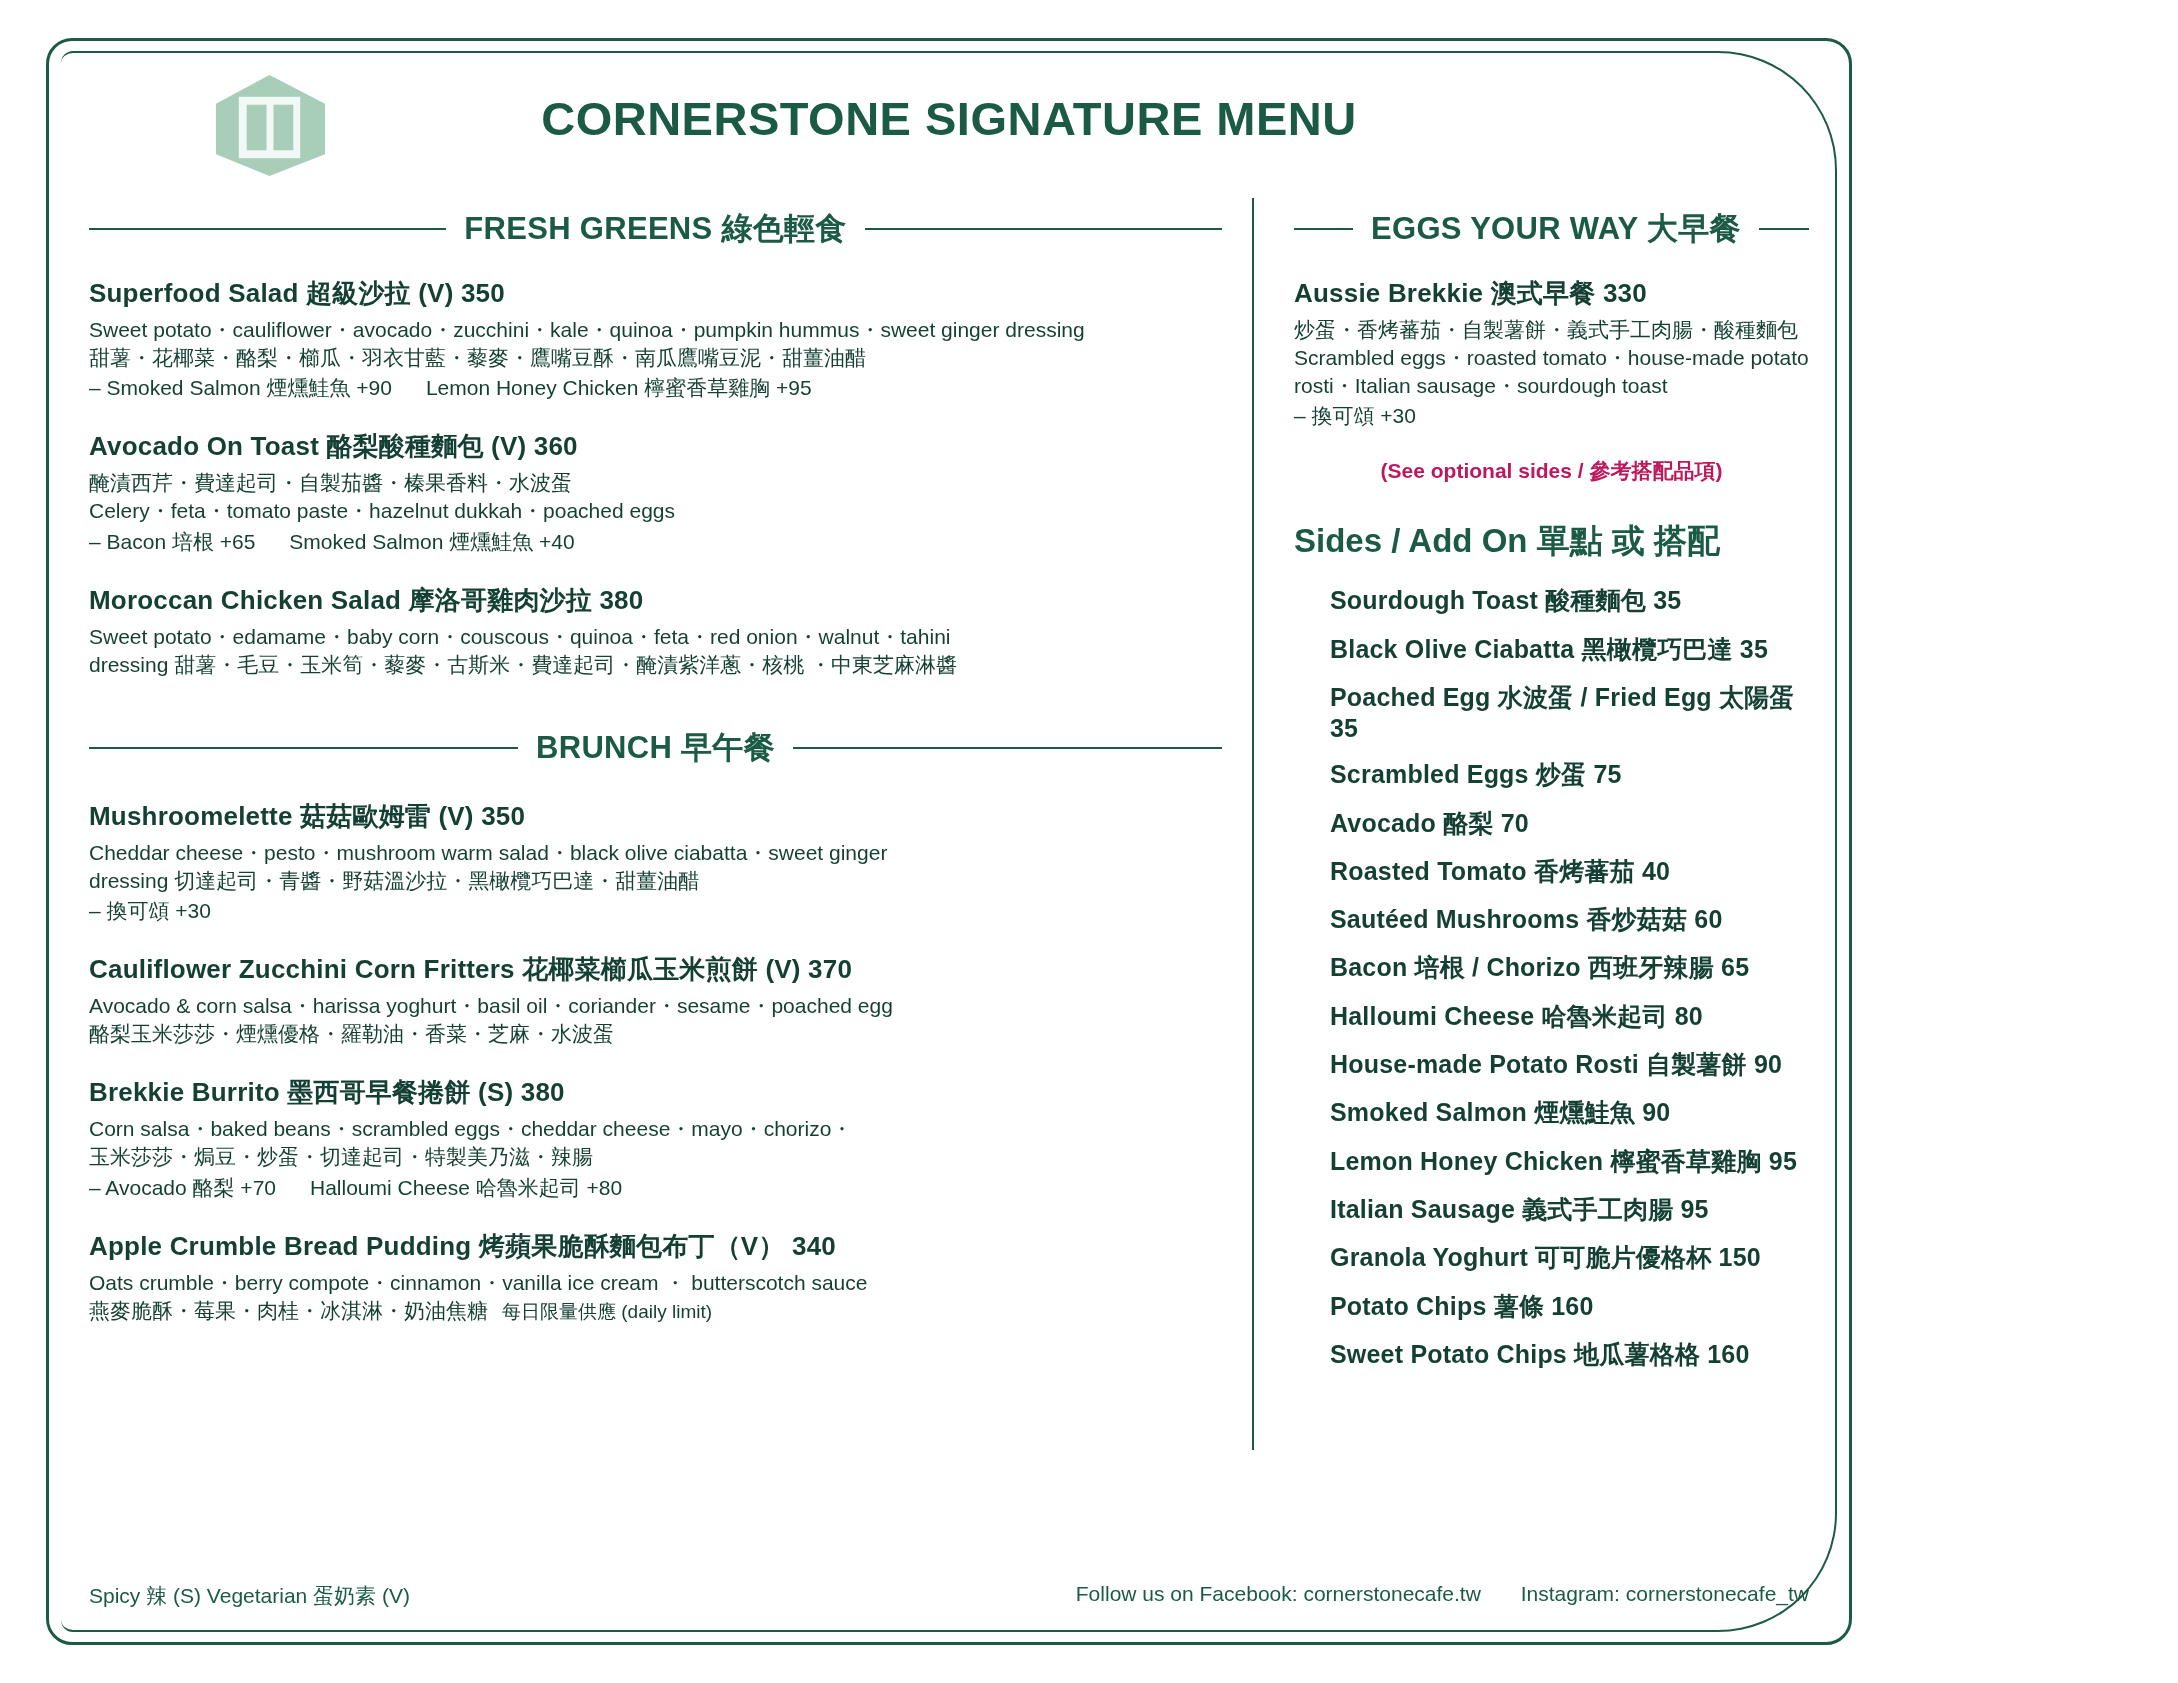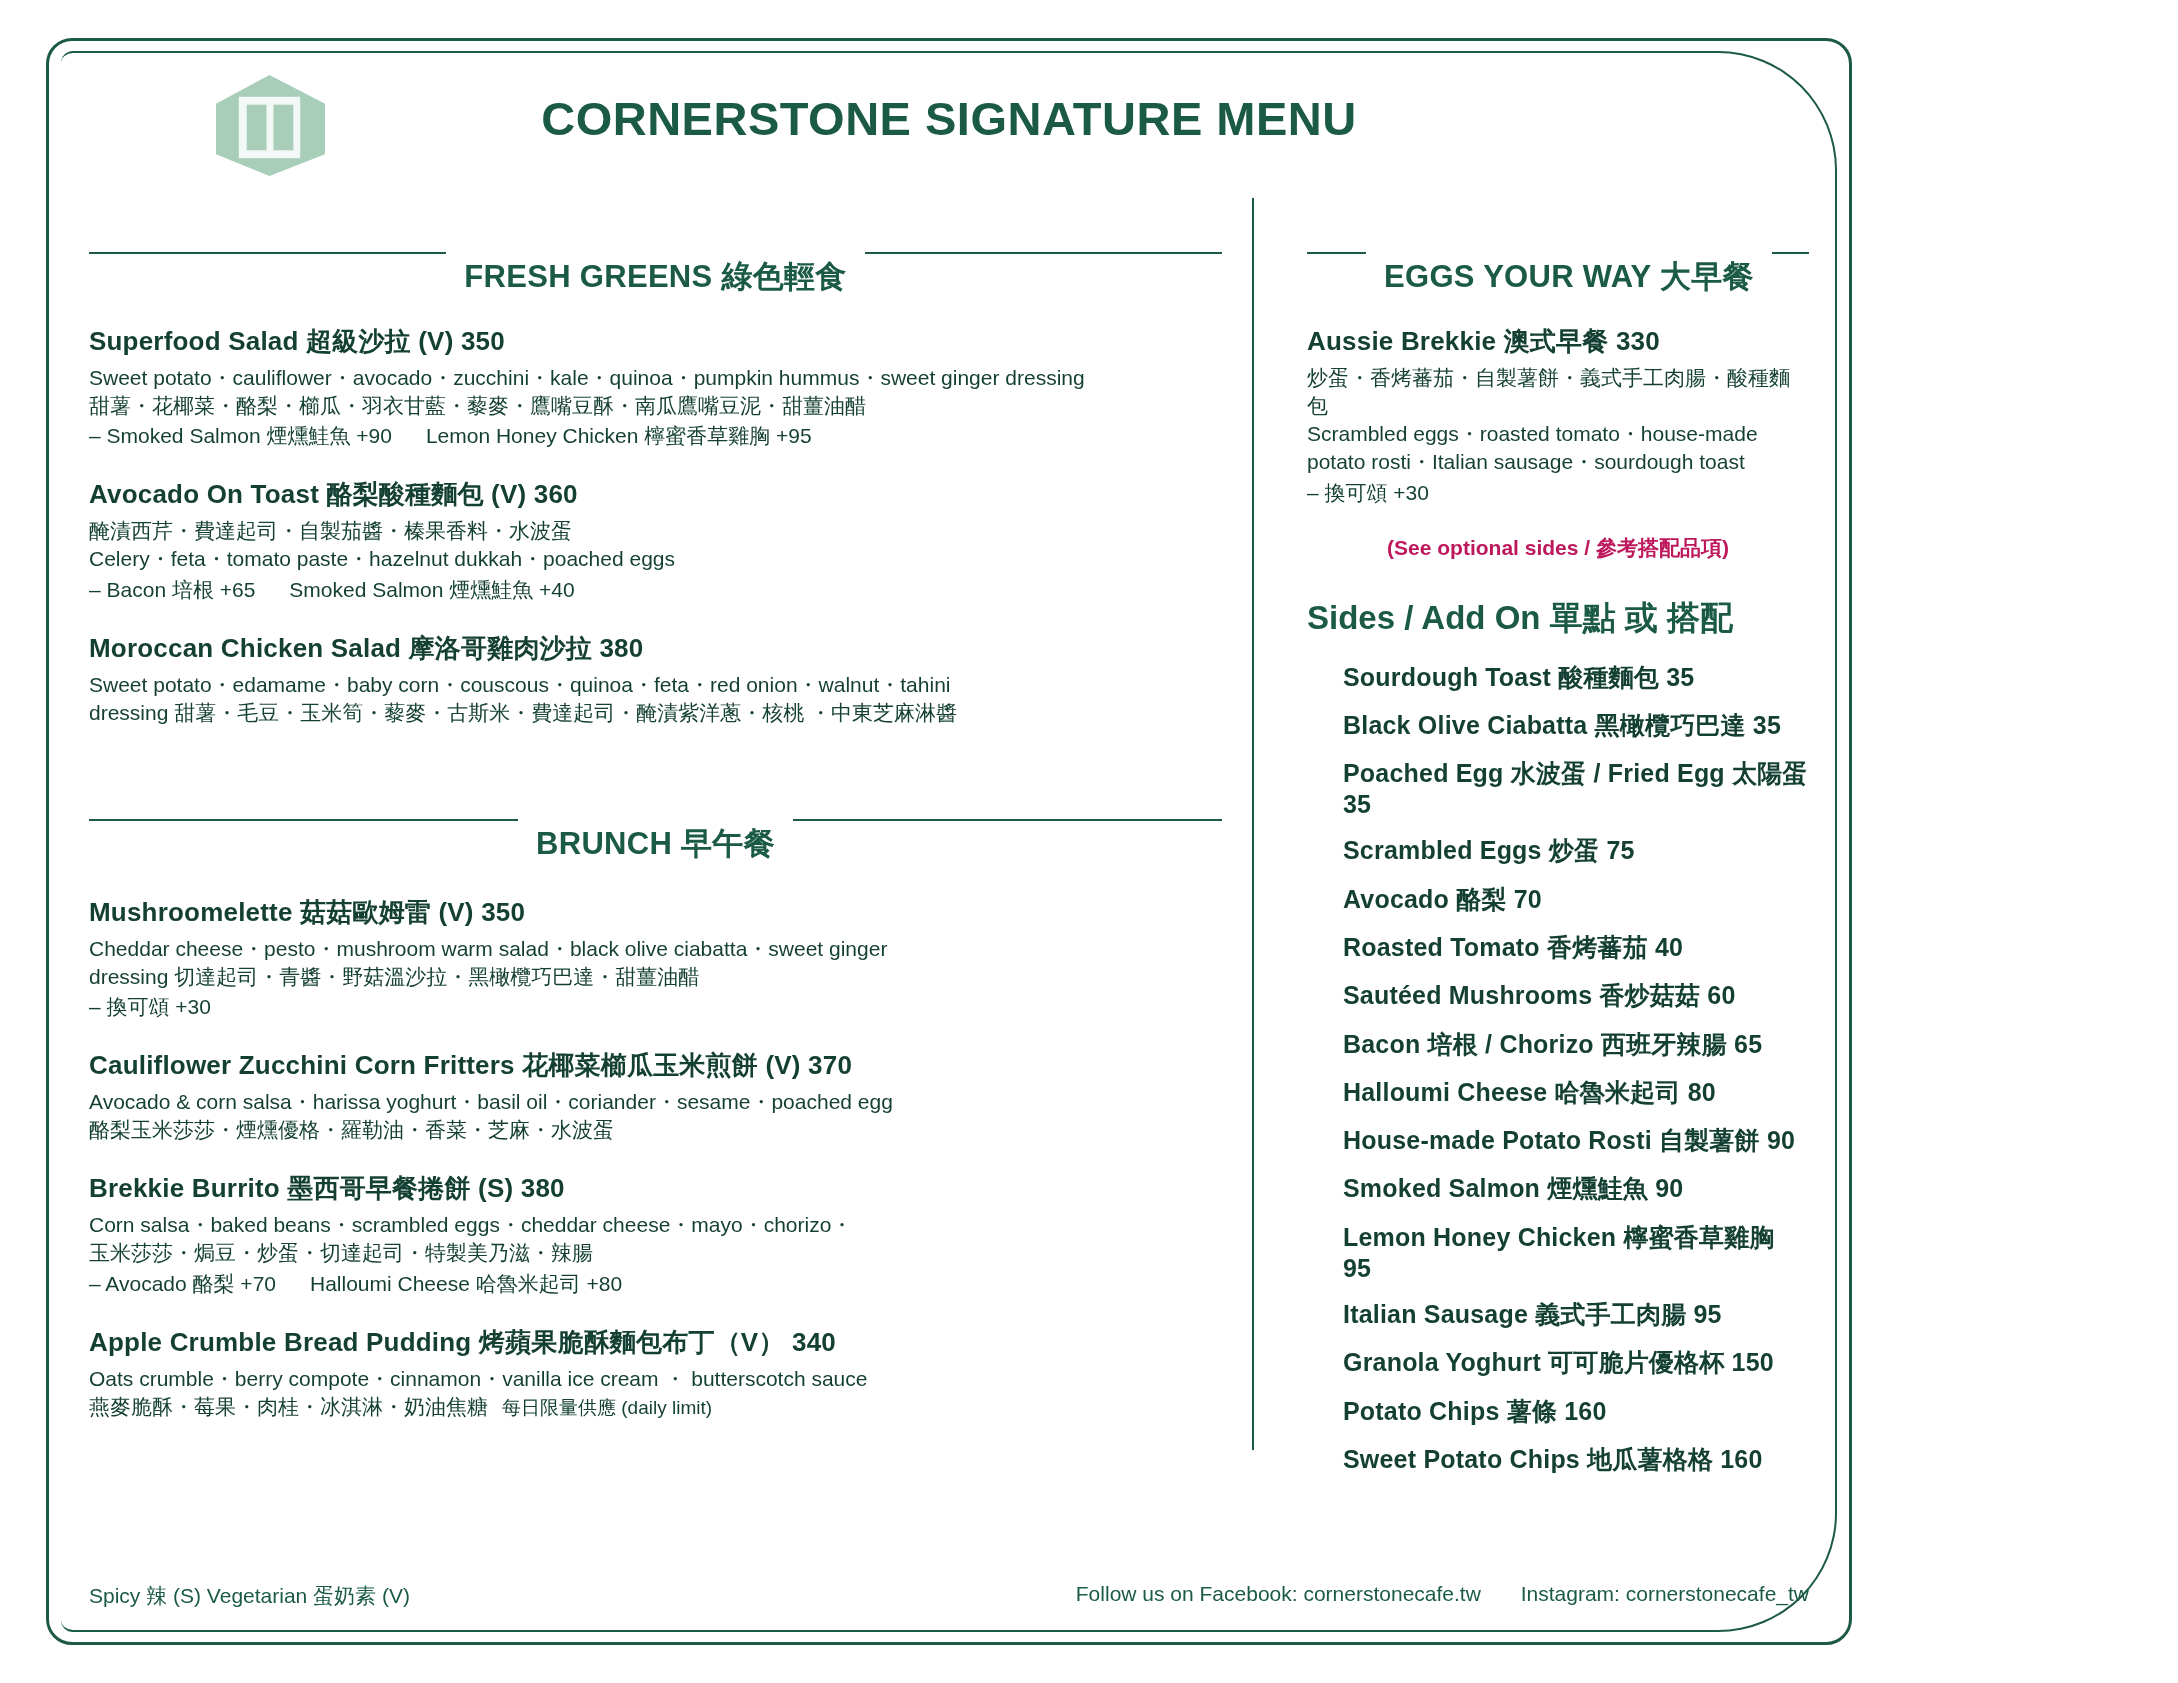--- a/index.html
+++ b/index.html
@@ -85,21 +85,21 @@
     position: relative;
   }
   .divider-v {
     width: 2px;
     background: #1d5a46;
     margin: 0 0 0 0;
     height: 1252px;
   }
   .col-right {
     flex: 1;
-    padding-left: 53px;
+    padding-left: 40px;
     box-sizing: border-box;
   }
 
   
   .sec-head {
     display: flex;
     align-items: center;
     gap: 18px;
     margin: 10px 0 26px 0;
   }
@@ -108,21 +108,20 @@
     height: 2px;
     background: #1d5a46;
   }
   .sec-head .rule.short { flex: 0 0 59px; }
   .sec-head .txt {
     font-size: 31px;
     font-weight: bold;
     letter-spacing: 0.3px;
     white-space: nowrap;
     color: #1b5b46;
-    margin-top: 48px;
   }
 
   
   .item { margin-bottom: 27px; }
   .item-title {
     font-size: 26px;
     font-weight: bold;
     color: #143f33;
     margin-bottom: 5px;
     letter-spacing: 0.2px;

